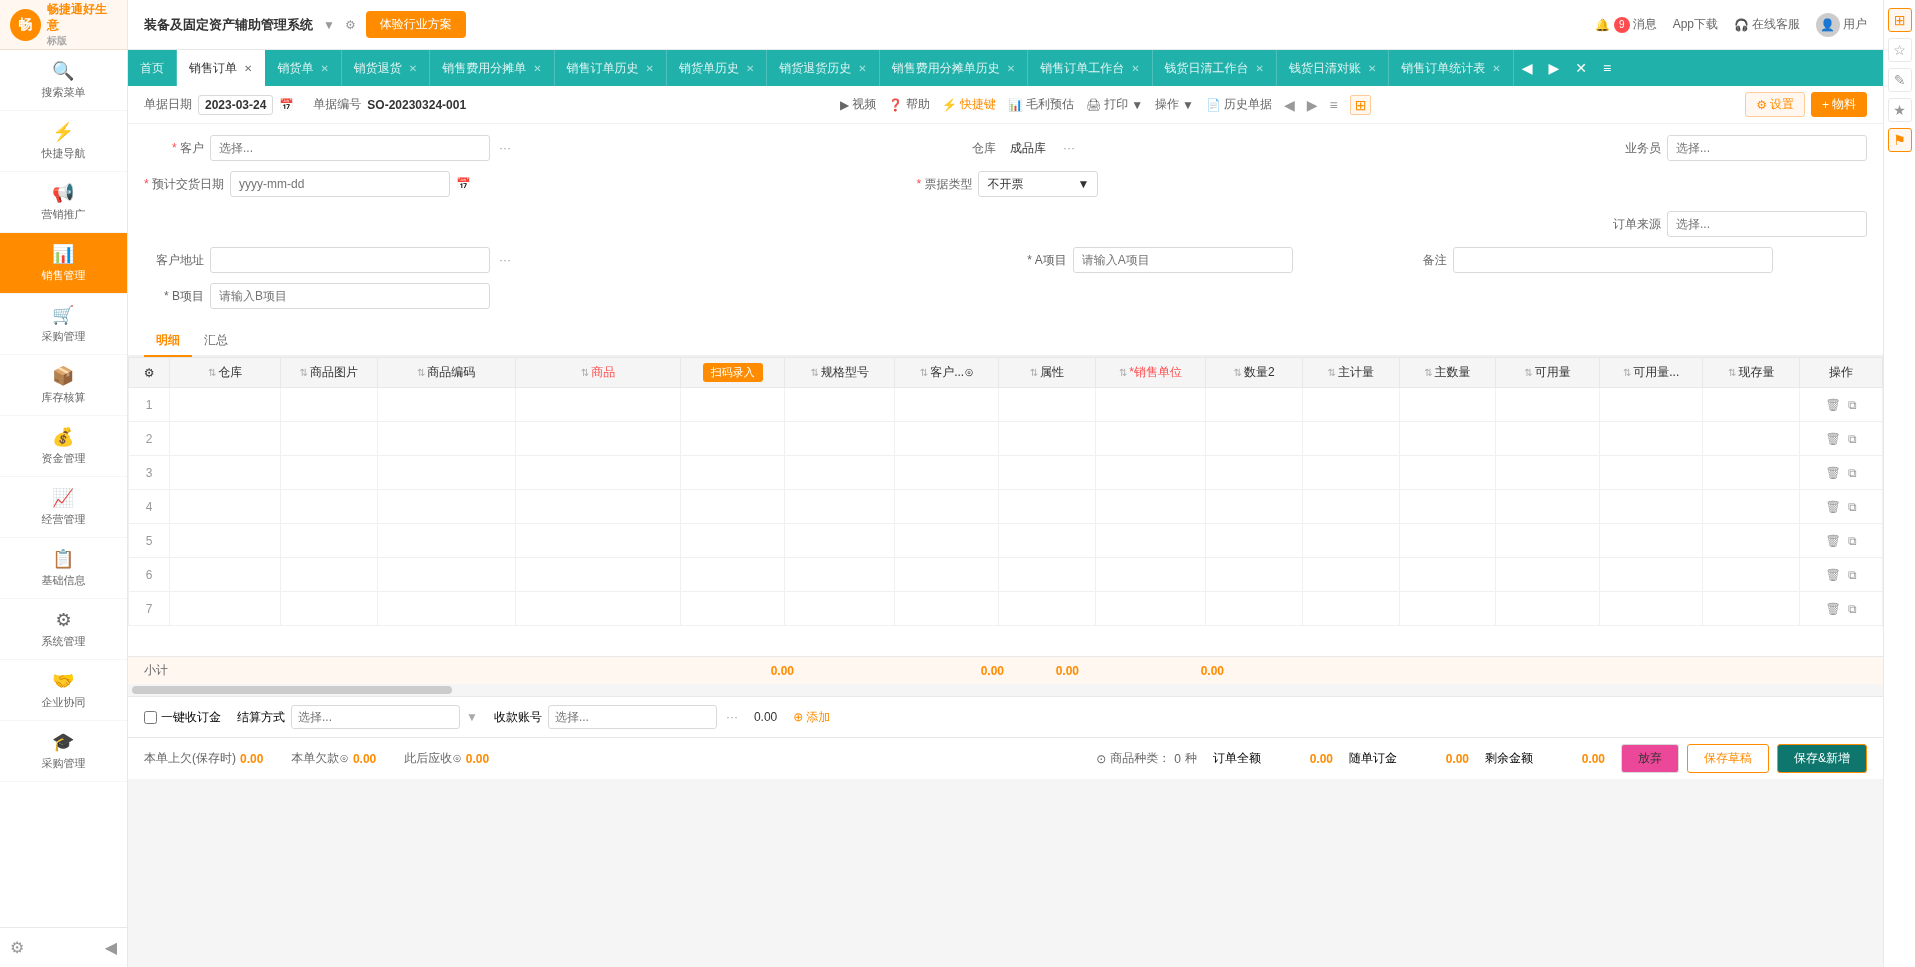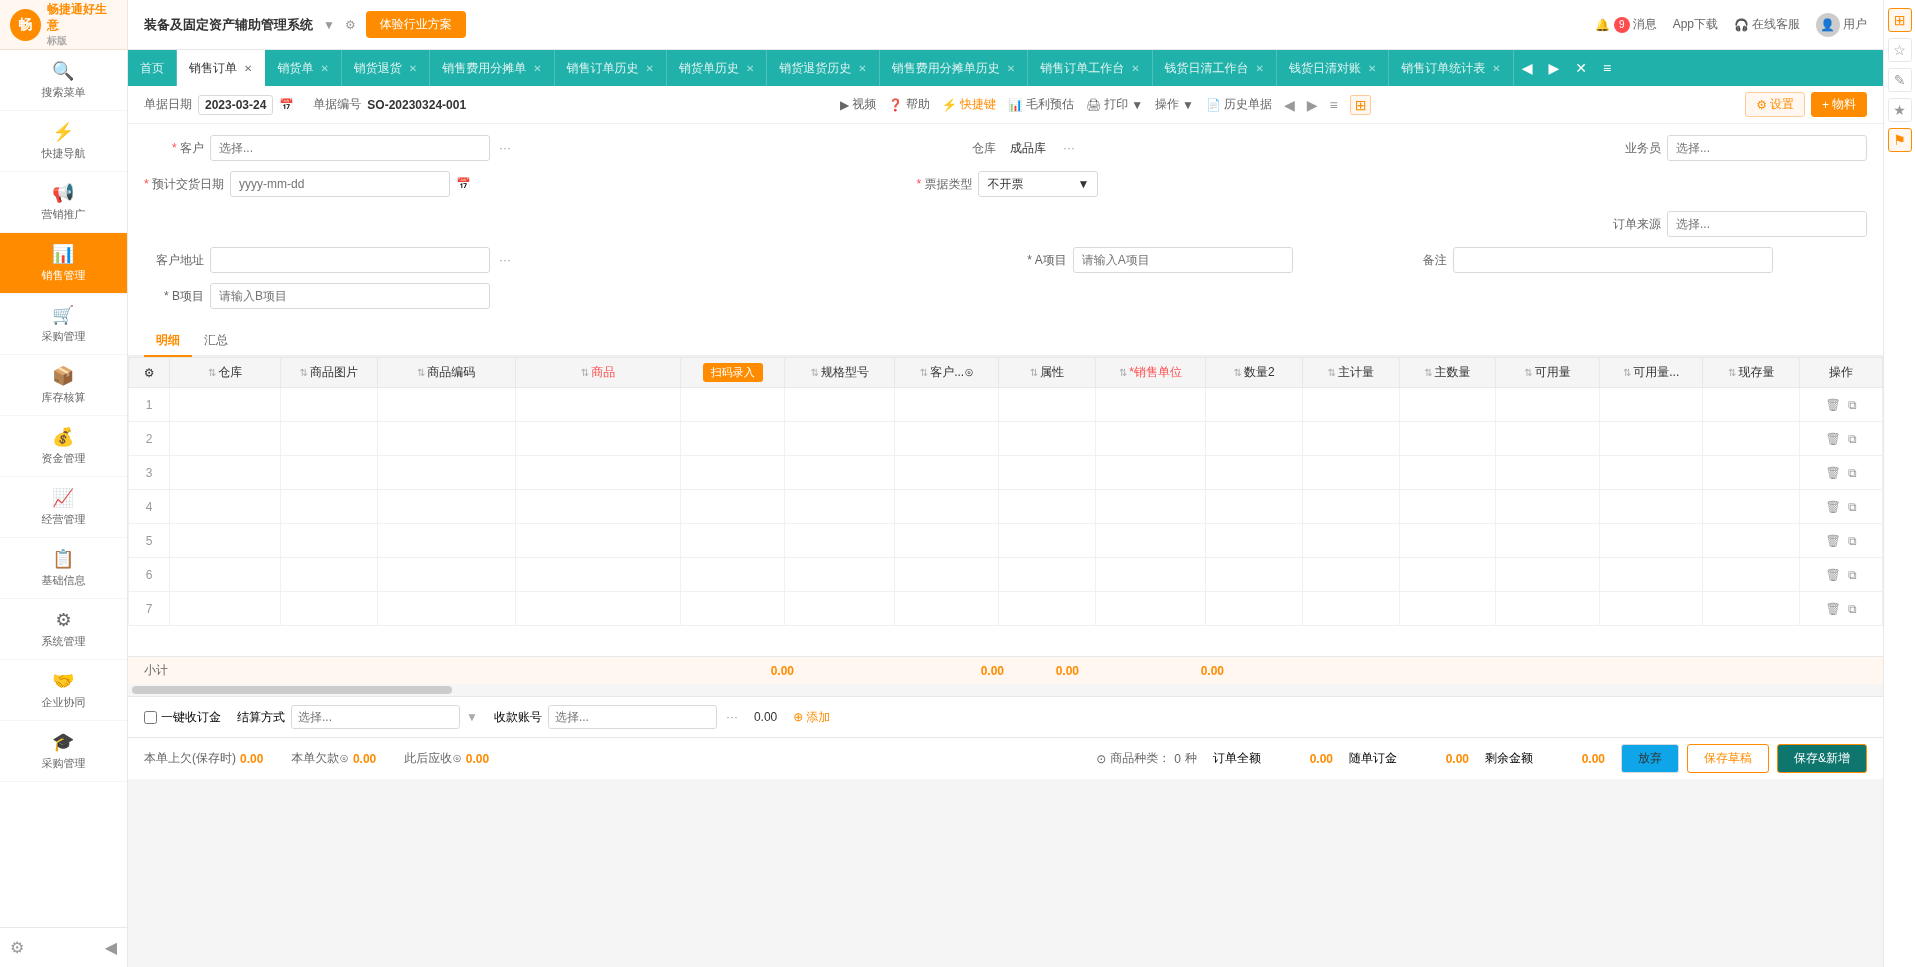--- a/index.html
+++ b/index.html
@@ -95,21 +95,21 @@
     .footer { background: #fff; border-top: 1px solid #e8e8e8; padding: 6px 16px; display: flex; align-items: center; justify-content: space-between; }
     .footer-left { display: flex; gap: 28px; font-size: 12px; color: #666; }
     .footer-left span { display: flex; align-items: center; gap: 4px; }
     .footer-left .val { color: #ff8c00; font-weight: bold; }
     .footer-right { display: flex; align-items: center; gap: 16px; }
     .footer-summary { text-align: right; font-size: 12px; }
     .summary-row { display: flex; gap: 16px; justify-content: flex-end; }
     .summary-item { display: flex; gap: 12px; align-items: center; }
     .summary-item .s-val { color: #ff8c00; font-weight: bold; min-width: 60px; text-align: right; }
     .footer-btns { display: flex; gap: 8px; }
-    .footer-btn { border: 1px solid #d9d9d9; background: #0ea5e9; padding: 5px 16px; border-radius: 3px; cursor: pointer; font-size: 12px; color: #333; }
+    .footer-btn { border: 1px solid #d9d9d9; background: #ec4899; padding: 5px 16px; border-radius: 3px; cursor: pointer; font-size: 12px; color: #333; }
     .footer-btn.save-draft { background: #fff; color: #ff8c00; border-color: #ff8c00; }
     .footer-btn.save-new { background: #0f766e; color: white; border-color: #ff8c00; }
     .goods-count { font-size: 12px; color: #666; display: flex; align-items: center; gap: 4px; }
 
     
     .right-side-icons { width: 32px; display: flex; flex-direction: column; align-items: center; gap: 6px; background: #fff; border-left: 1px solid #e8e8e8; padding: 8px 4px; }
     .side-icon { width: 24px; height: 24px; display: flex; align-items: center; justify-content: center; cursor: pointer; color: #999; font-size: 14px; border: 1px solid #e8e8e8; border-radius: 3px; }
     .side-icon.active { color: #ff8c00; border-color: #ff8c00; background: #fff7f0; }
 
     

